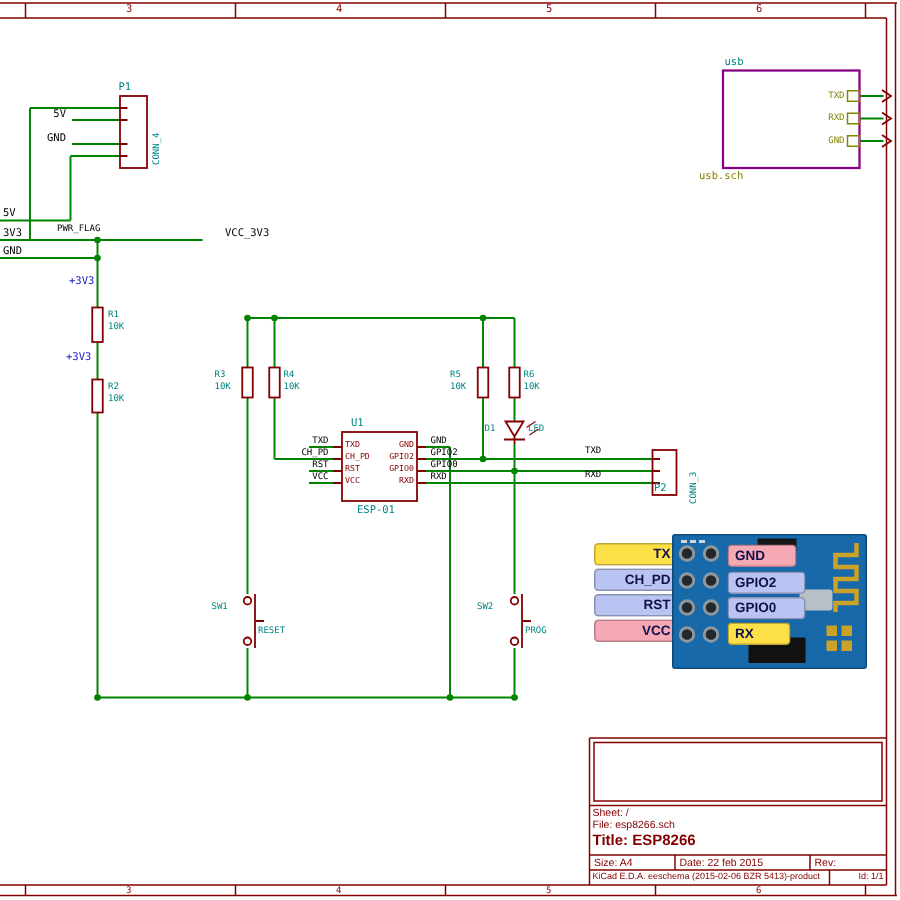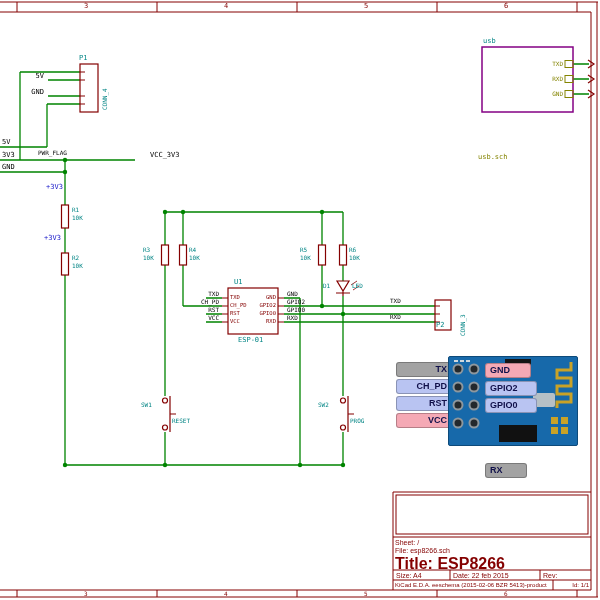--- a/index.html
+++ b/index.html
@@ -12,27 +12,27 @@
   .s5{font-size:5.5px;}
   .c-net{color:#000000;}
   .c-ref{color:#008484;}
   .c-olv{color:#848400;}
   .c-note{color:#1414c8;}
   .c-red{color:#840000;}
   .rot{transform:rotate(-90deg);transform-origin:0 0;}
   .ralign{text-align:right;}
   
   .tb{font-family:"Liberation Sans",sans-serif;color:#840000;}
-  .tb-title{font-weight:bold;font-size:16px;text-align:right;}
+  .tb-title{font-weight:bold;font-size:10px;text-align:right;}
   
   .pcb{position:absolute;left:448px;top:356px;width:128px;height:88px;background:#1769aa;
        border:1px solid #0d4a7a;border-radius:2px;}
   .chip{position:absolute;height:13px;border-radius:3px;font-family:"Liberation Sans",sans-serif;
         font-weight:bold;font-size:9px;line-height:13px;color:#10104a;border:1px solid rgba(0,0,0,0.25);}
-  .chip-green{background:#a3a3a3;}
+  .chip-green{background:#fde047;}
   .chip-violet{background:#b9c4f2;}
   .chip-pink{background:#f5a9b5;}
   .legend-chip{width:50px;text-align:right;padding-right:4px;}
   .module-chip{padding-left:4px;}
 </style>
 </head>
 <body>
 
 <div class="canvas">
 
@@ -205,21 +205,21 @@
   <div class="t s6 c-net" style="left:287px;top:299px;">GPIO2</div>
   <div class="t s6 c-net" style="left:287px;top:307px;">GPIO0</div>
   <div class="t s6 c-net" style="left:287px;top:315px;">RXD</div>
 
   <div class="t s7 c-ref" style="left:436px;top:291px;margin-top:31px;">P2</div>
   <div class="t s6 c-ref rot" style="left:460px;top:336px;">CONN_3</div>
   <div class="t s6 c-net" style="left:390px;top:298px;">TXD</div>
   <div class="t s6 c-net" style="left:390px;top:314px;">RXD</div>
 
   <div class="t s7 c-ref" style="left:483px;top:38px;">usb</div>
-  <div class="t s7 c-olv" style="left:478px;top:114px;margin-top:40px;">usb.sch</div>
+  <div class="t s7 c-olv" style="left:466px;top:114px;">usb.sch</div>
   <div class="t s6 c-olv ralign" style="left:523px;top:61px;width:40px;">TXD</div>
   <div class="t s6 c-olv ralign" style="left:523px;top:76px;width:40px;">RXD</div>
   <div class="t s6 c-olv ralign" style="left:523px;top:91px;width:40px;">GND</div>
 
   <div class="chip chip-green legend-chip" style="left:396px;top:362px;">TX</div>
   <div class="chip chip-violet legend-chip" style="left:396px;top:379px;">CH_PD</div>
   <div class="chip chip-violet legend-chip" style="left:396px;top:396px;">RST</div>
   <div class="chip chip-pink legend-chip" style="left:396px;top:413px;">VCC</div>
 
   <div class="pcb">
@@ -248,21 +248,21 @@
         <rect x="84" y="36" width="22" height="14" rx="2" fill="#b6c0c6"></rect>
         <rect x="102" y="60" width="7" height="7" fill="#c9a227"></rect>
         <rect x="112" y="60" width="7" height="7" fill="#c9a227"></rect>
         <rect x="102" y="70" width="7" height="7" fill="#c9a227"></rect>
         <rect x="112" y="70" width="7" height="7" fill="#c9a227"></rect>
       </g>
     </svg>
     <div class="chip chip-pink module-chip" style="left:36px;top:6px;width:40px;">GND</div>
     <div class="chip chip-violet module-chip" style="left:36px;top:24px;width:46px;">GPIO2</div>
     <div class="chip chip-violet module-chip" style="left:36px;top:41px;width:46px;">GPIO0</div>
-    <div class="chip chip-green module-chip" style="left:36px;top:58px;width:36px;margin-top:48px;">RX</div>
+    <div class="chip chip-green module-chip" style="left:36px;top:58px;width:36px;">RX</div>
   </div>
 
   <div class="t tb s7" style="left:395px;top:539px;">Sheet: /</div>
   <div class="t tb s7" style="left:395px;top:547px;">File: esp8266.sch</div>
   <div class="t tb tb-title" style="left:395px;top:556px;">Title: ESP8266</div>
   <div class="t tb s7" style="left:396px;top:572px;">Size: A4</div>
   <div class="t tb s7" style="left:453px;top:572px;">Date: 22 feb 2015</div>
   <div class="t tb s7" style="left:543px;top:572px;">Rev: </div>
   <div class="t tb s6" style="left:395px;top:582px;">KiCad E.D.A.  eeschema (2015-02-06 BZR 5413)-product</div>
   <div class="t tb s6 ralign" style="left:556px;top:582px;width:33px;">Id: 1/1</div>

